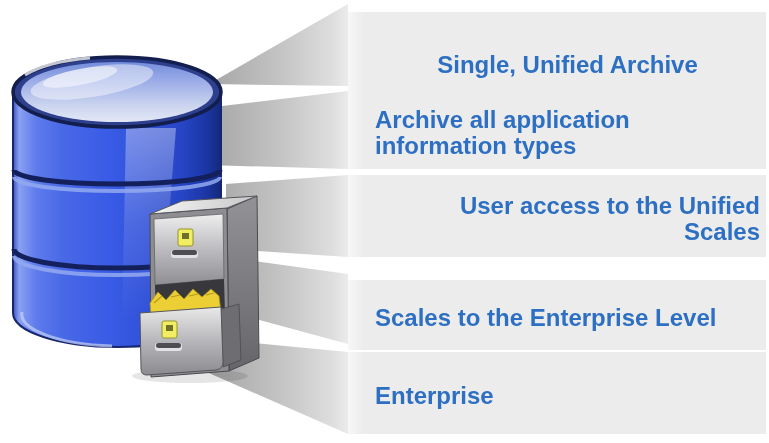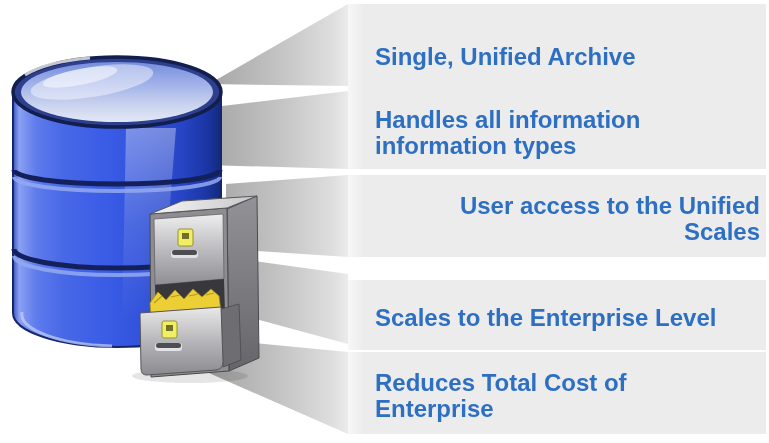--- a/index.html
+++ b/index.html
@@ -12,52 +12,51 @@
 
   
   .band{
     position:absolute;left:348px;width:418px;box-sizing:border-box;
     background:linear-gradient(to right,#f7f7f7 0px,#ececec 16px,#ececec 100%);
     display:flex;flex-direction:column;justify-content:center;
     padding:6px 6px 0 27px;
     color:#2d6fc3;font-weight:bold;font-size:24px;line-height:26px;
   }
   .band span{display:block;white-space:nowrap;}
-  #band-1{top:4px;height:100px;}
+  #band-1{top:12px;height:100px;align-items:center;}
   #band-2{top:91px;height:78px;}
   #band-3{top:175px;height:82px;align-items:flex-end;}
   #band-4{top:274px;height:70px;margin-top:6px;}
   #band-5{top:352px;height:82px;}
 
   
   #artwork{position:absolute;left:0;top:0;pointer-events:none;}
 </style>
 </head>
 <body>
 
 <div id="stage">
 
   <div class="band" id="band-1">
     <span>Single, Unified Archive</span>
     <span></span>
   </div>
   <div class="band" id="band-2">
-    <span>Handles all information</span>
+    <span>Archive all application</span>
     <span>information types</span>
   </div>
   <div class="band" id="band-3">
     <span>User access to the Unified</span>
     <span>Scales</span>
   </div>
   <div class="band" id="band-4">
     <span>Scales to the Enterprise Level</span>
     <span></span>
   </div>
   <div class="band" id="band-5">
-    <span>Reduces Total Cost of</span>
     <span>Enterprise</span>
   </div>
 
   <svg id="artwork" width="769" height="443" viewBox="0 0 769 443">
     <defs>
       <linearGradient id="rayg" gradientUnits="userSpaceOnUse" x1="195" y1="0" x2="348" y2="0">
         <stop offset="0" stop-color="#a0a0a0"></stop>
         <stop offset="0.55" stop-color="#c3c3c3"></stop>
         <stop offset="0.9" stop-color="#dedede"></stop>
         <stop offset="1" stop-color="#ebebeb"></stop>

